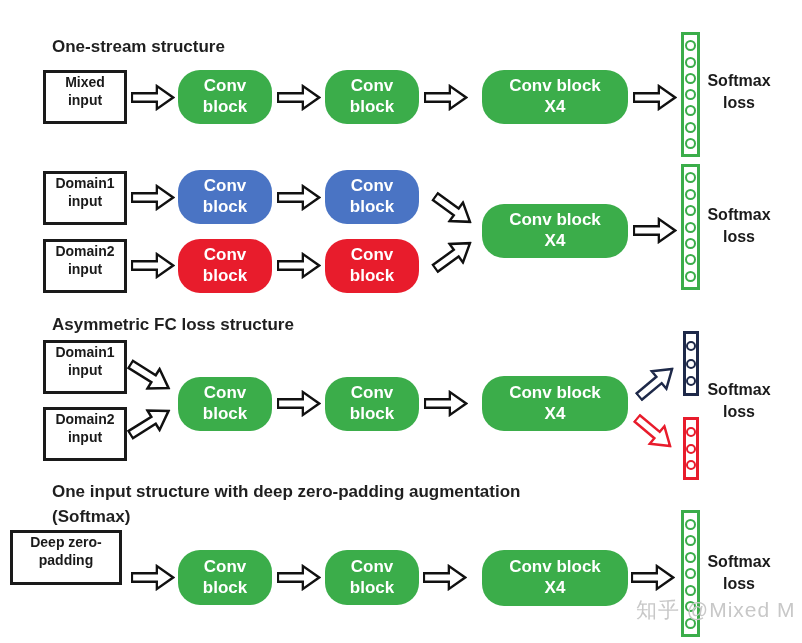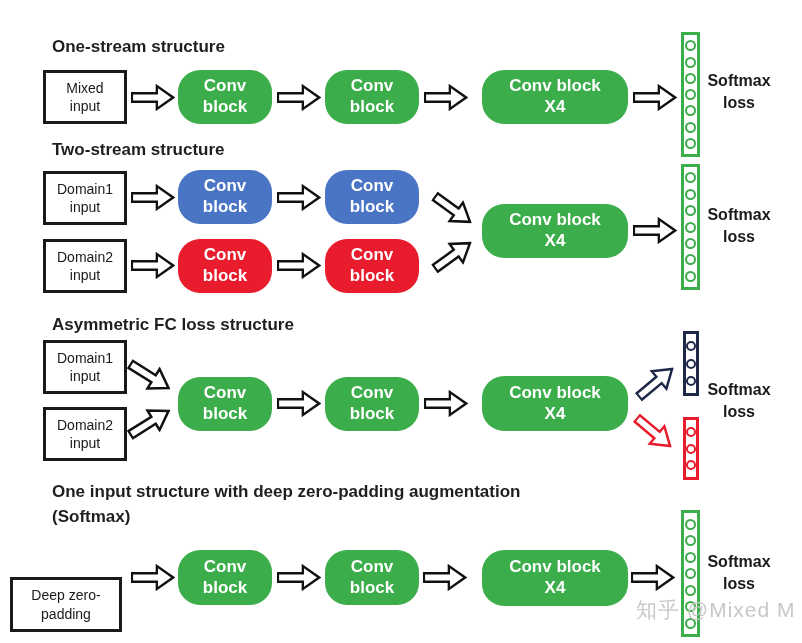--- a/index.html
+++ b/index.html
@@ -1,21 +1,21 @@
 <!DOCTYPE html>
 <html><head>
 <meta charset="utf-8">
 <style>
   html,body{margin:0;padding:0;background:#fff;}
   .canvas{position:relative;width:802px;height:643px;background:#ffffff;overflow:hidden;
           font-family:"Liberation Sans",sans-serif;}
   .heading{position:absolute;font-weight:bold;font-size:17px;color:#1f1f1f;white-space:nowrap;margin-left:40px;}
   .wbox{position:absolute;background:#fff;border:3px solid #1a1a1a;box-sizing:border-box;
-        display:flex;flex-direction:column;align-items:center;justify-content:center;
-        font-weight:normal;font-size:14px;line-height:1.3;color:#1a1a1a;text-align:center;}
+        display:flex;flex-direction:column;align-items:center;
+        font-weight:bold;font-size:14px;line-height:1.3;color:#1a1a1a;text-align:center;}
   .blk{position:absolute;border-radius:22px;box-sizing:border-box;
        display:flex;flex-direction:column;align-items:center;justify-content:center;
        color:#fff;font-weight:bold;font-size:17px;line-height:1.22;text-align:center;}
   .green{background:#3bad4a;} .blue{background:#4a74c4;} .red{background:#e81c2c;}
   .arrow{position:absolute;color:#111;transform-origin:center;}
   .arrow svg{display:block;width:100%;height:100%;}
   .navy-arrow{color:#1e2949;} .red-arrow{color:#e81c2c;}
   .col{position:absolute;box-sizing:border-box;background:#fff;
        display:flex;flex-direction:column;align-items:center;justify-content:space-evenly;}
   .col-green{border:3px solid #3bad4a;}
@@ -78,21 +78,20 @@
       <div class="dot"></div>
       <div class="dot"></div>
       <div class="dot"></div>
       <div class="dot"></div>
     </div>
   <div class="smlabel" style="left:700px;top:70px">
     <div>Softmax</div>
     <div>loss</div>
   </div>
 
-  <div class="heading" style="left:12px;top:140px">Two-stream structure</div>
   <div class="wbox" style="left:43px;top:171px;width:84px;height:54px">
     <span>Domain1</span>
     <span>input</span>
   </div>
   <div class="arrow" style="left:131px;top:184px;width:44px;height:27px">
       <svg viewBox="0 0 46 26" preserveAspectRatio="none">
         <polygon points="1,9 27,9 27,2 44,13 27,24 27,17 1,17" fill="#ffffff" stroke="currentColor" stroke-width="2.4" stroke-linejoin="miter"></polygon>
       </svg>
     </div>
   <div class="blk blue" style="left:178px;top:170px;width:94px;height:54px">
@@ -224,21 +223,21 @@
       <div class="dot"></div>
       <div class="dot"></div>
     </div>
   <div class="smlabel" style="left:700px;top:379px">
     <div>Softmax</div>
     <div>loss</div>
   </div>
 
   <div class="heading" style="left:12px;top:482px">One input structure with deep zero-padding augmentation</div>
   <div class="heading" style="left:12px;top:507px">(Softmax)</div>
-  <div class="wbox" style="left:10px;top:577px;width:112px;height:55px">
+  <div class="wbox" style="left:10px;top:530px;width:112px;height:55px">
     <span>Deep zero-</span>
     <span>padding</span>
   </div>
   <div class="arrow" style="left:131px;top:564px;width:44px;height:27px">
       <svg viewBox="0 0 46 26" preserveAspectRatio="none">
         <polygon points="1,9 27,9 27,2 44,13 27,24 27,17 1,17" fill="#ffffff" stroke="currentColor" stroke-width="2.4" stroke-linejoin="miter"></polygon>
       </svg>
     </div>
   <div class="blk green" style="left:178px;top:550px;width:94px;height:55px">
     <span>Conv</span>

